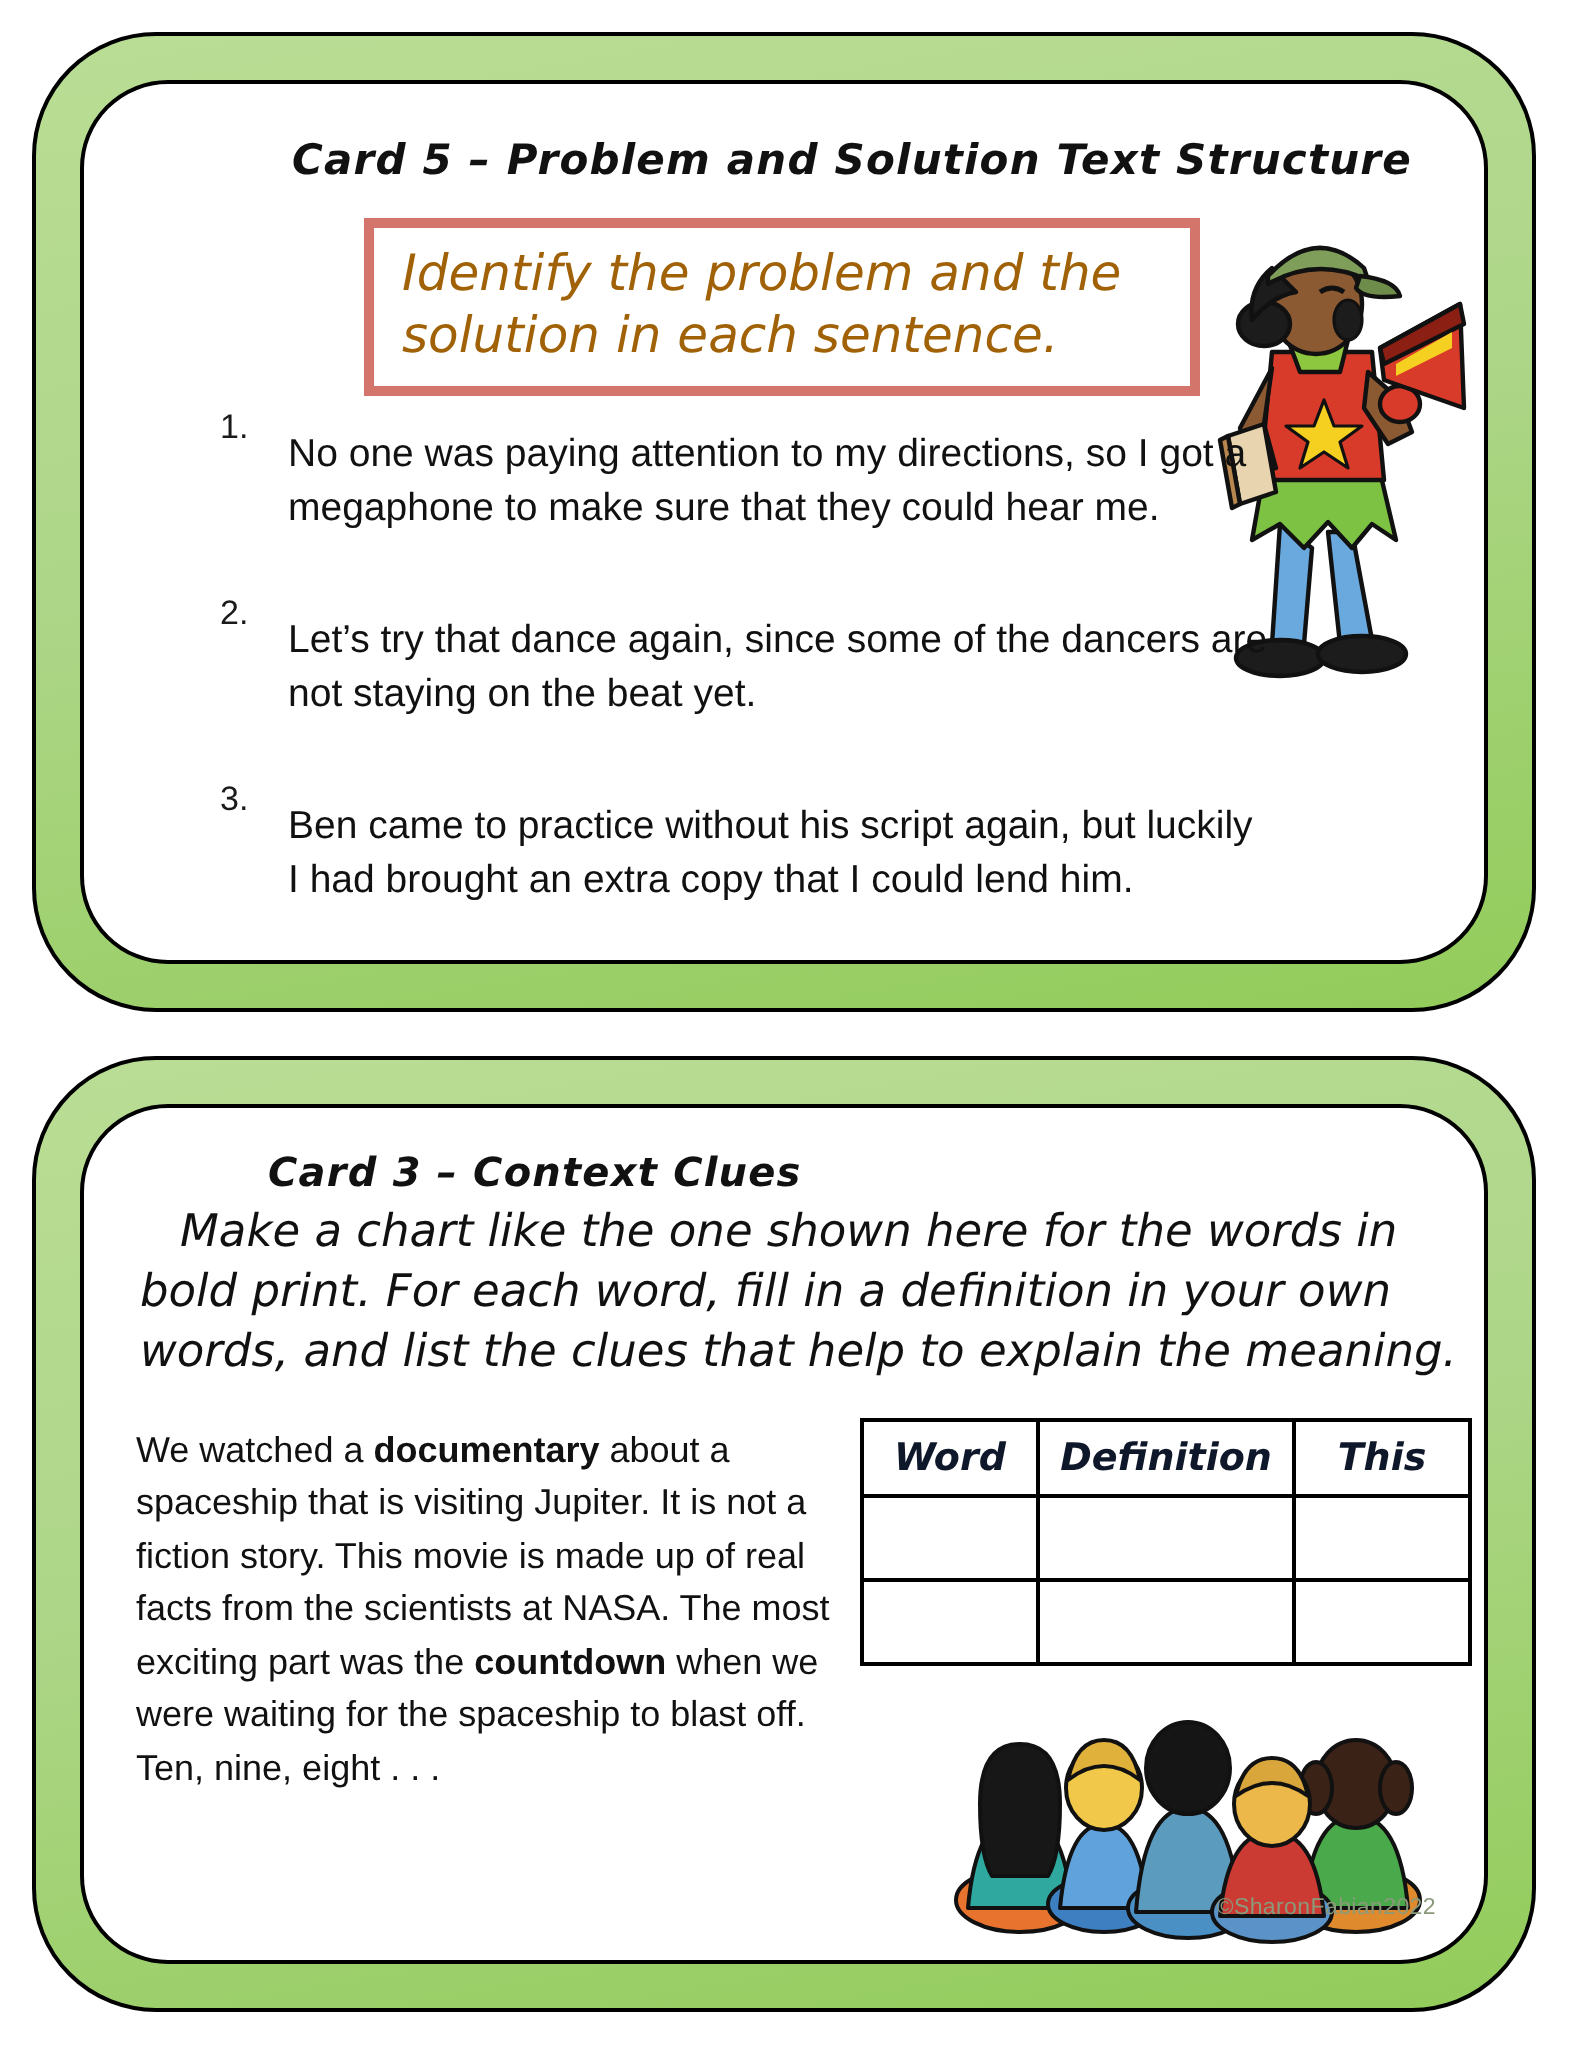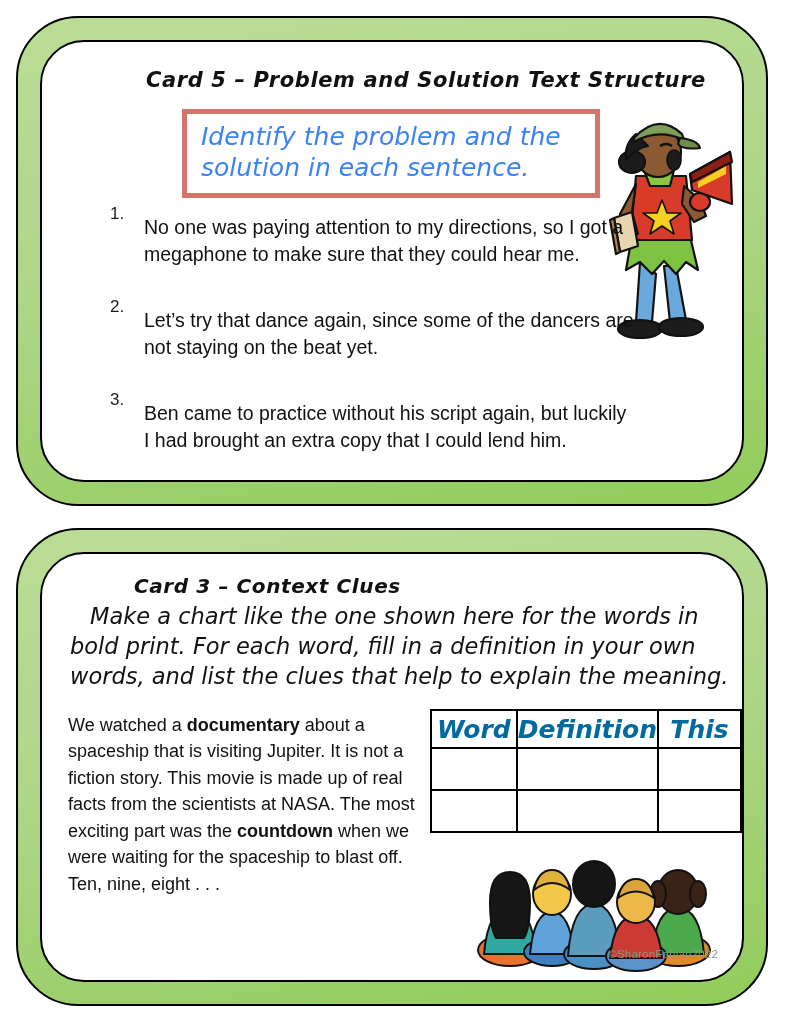--- a/index.html
+++ b/index.html
@@ -61,21 +61,21 @@
     box-sizing: border-box;
     border: 5px solid #d4756b;
     background: #ffffff;
     padding: 8px 12px 10px 14px;
   }
   .red-box-text {
     font-family: "DejaVu Sans", sans-serif;
     font-style: italic;
     font-size: 25px;
     line-height: 1.22;
-    color: #3b82f6;
+    color: #a16207;
   }
 
   
   .qlist {
     position: absolute;
     left: 68px;
     top: 160px;
     width: 525px;
   }
   .qitem {
@@ -136,22 +136,22 @@
     border: 2px solid #000000;
     padding: 0;
     height: 40px;
     text-align: center;
     vertical-align: middle;
   }
   .chart-table th {
     font-family: "DejaVu Sans", sans-serif;
     font-style: italic;
     font-weight: bold;
-    font-size: 25px;
-    color: #0369a1;
+    font-size: 19px;
+    color: #0f172a;
     height: 36px;
   }
   .col-word { width: 86px; }
   .col-def  { width: 126px; margin-top: 27px; }
   .col-clue { width: 86px; }
 
   
   .copyright {
     position: absolute;
     right: 24px;

